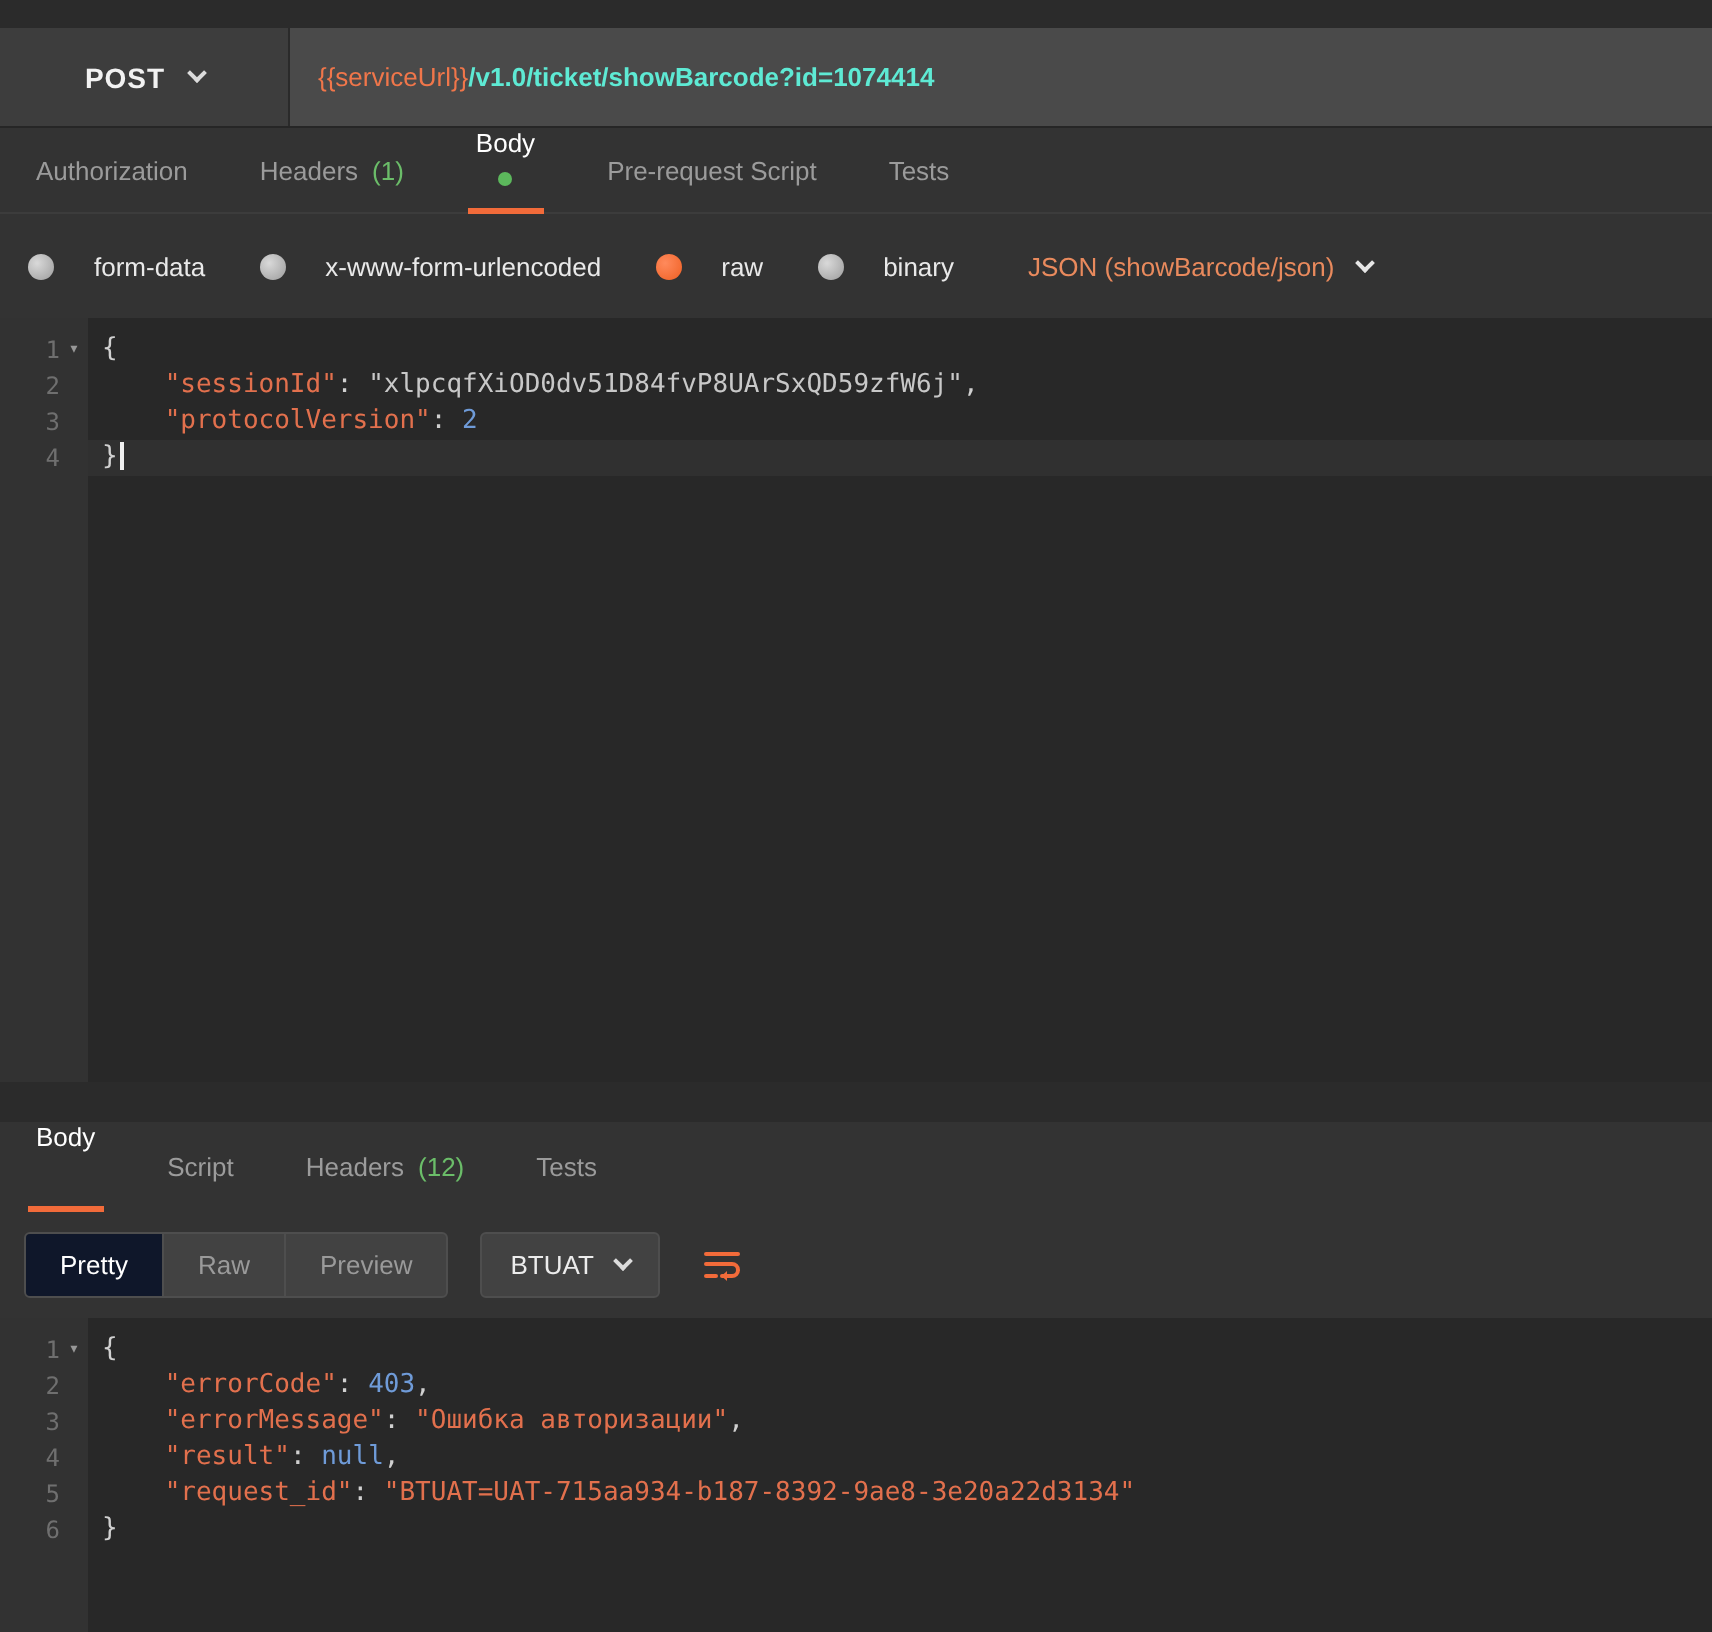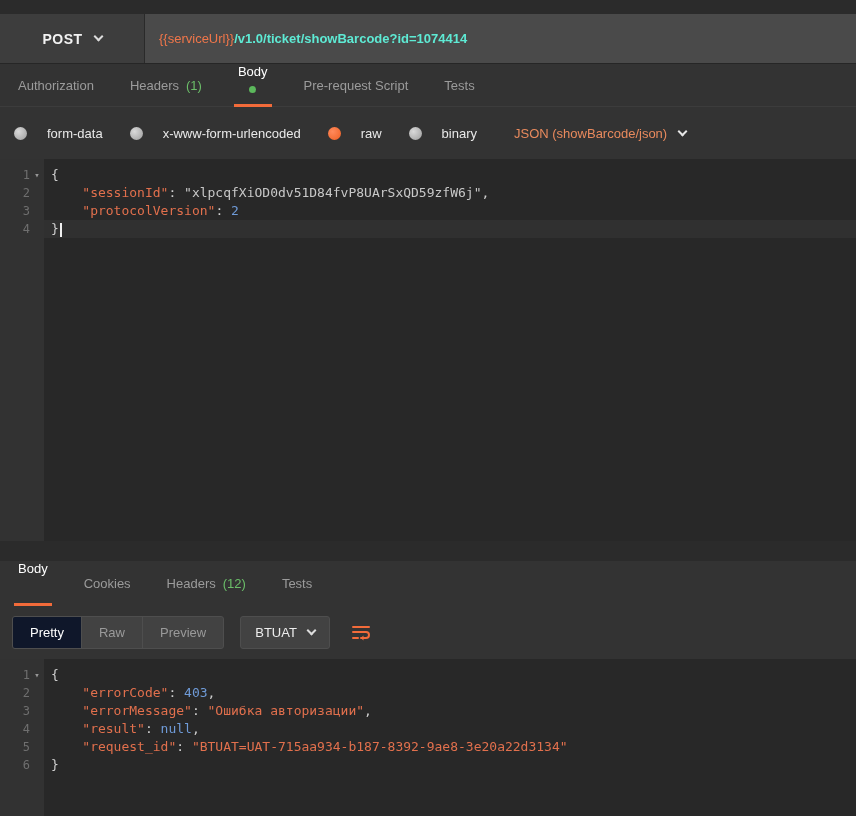--- a/index.html
+++ b/index.html
@@ -148,21 +148,21 @@
     <div class="code"><div class="cl"><span class="tk-punct">{</span></div><div class="cl"><span class="tk-ws">    </span><span class="tk-key">"sessionId"</span><span class="tk-punct">: </span><span class="tk-gstr">"xlpcqfXiOD0dv51D84fvP8UArSxQD59zfW6j"</span><span class="tk-punct">,</span></div><div class="cl"><span class="tk-ws">    </span><span class="tk-key">"protocolVersion"</span><span class="tk-punct">: </span><span class="tk-num">2</span></div><div class="cl active"><span class="tk-punct">}</span><span class="caret"></span></div></div>
   </div>
 
   <div class="resp-gap"></div>
 
   <div class="tabs resp-tabs">
     <div class="tab active">
       <span>Body</span>
     </div>
     <div class="tab">
-      <span>Cookies</span>
+      <span>Script</span>
     </div>
     <div class="tab">
       <span>Headers</span>
       <span class="count">(12)</span>
     </div>
     <div class="tab">
       <span>Tests</span>
     </div>
   </div>
 

